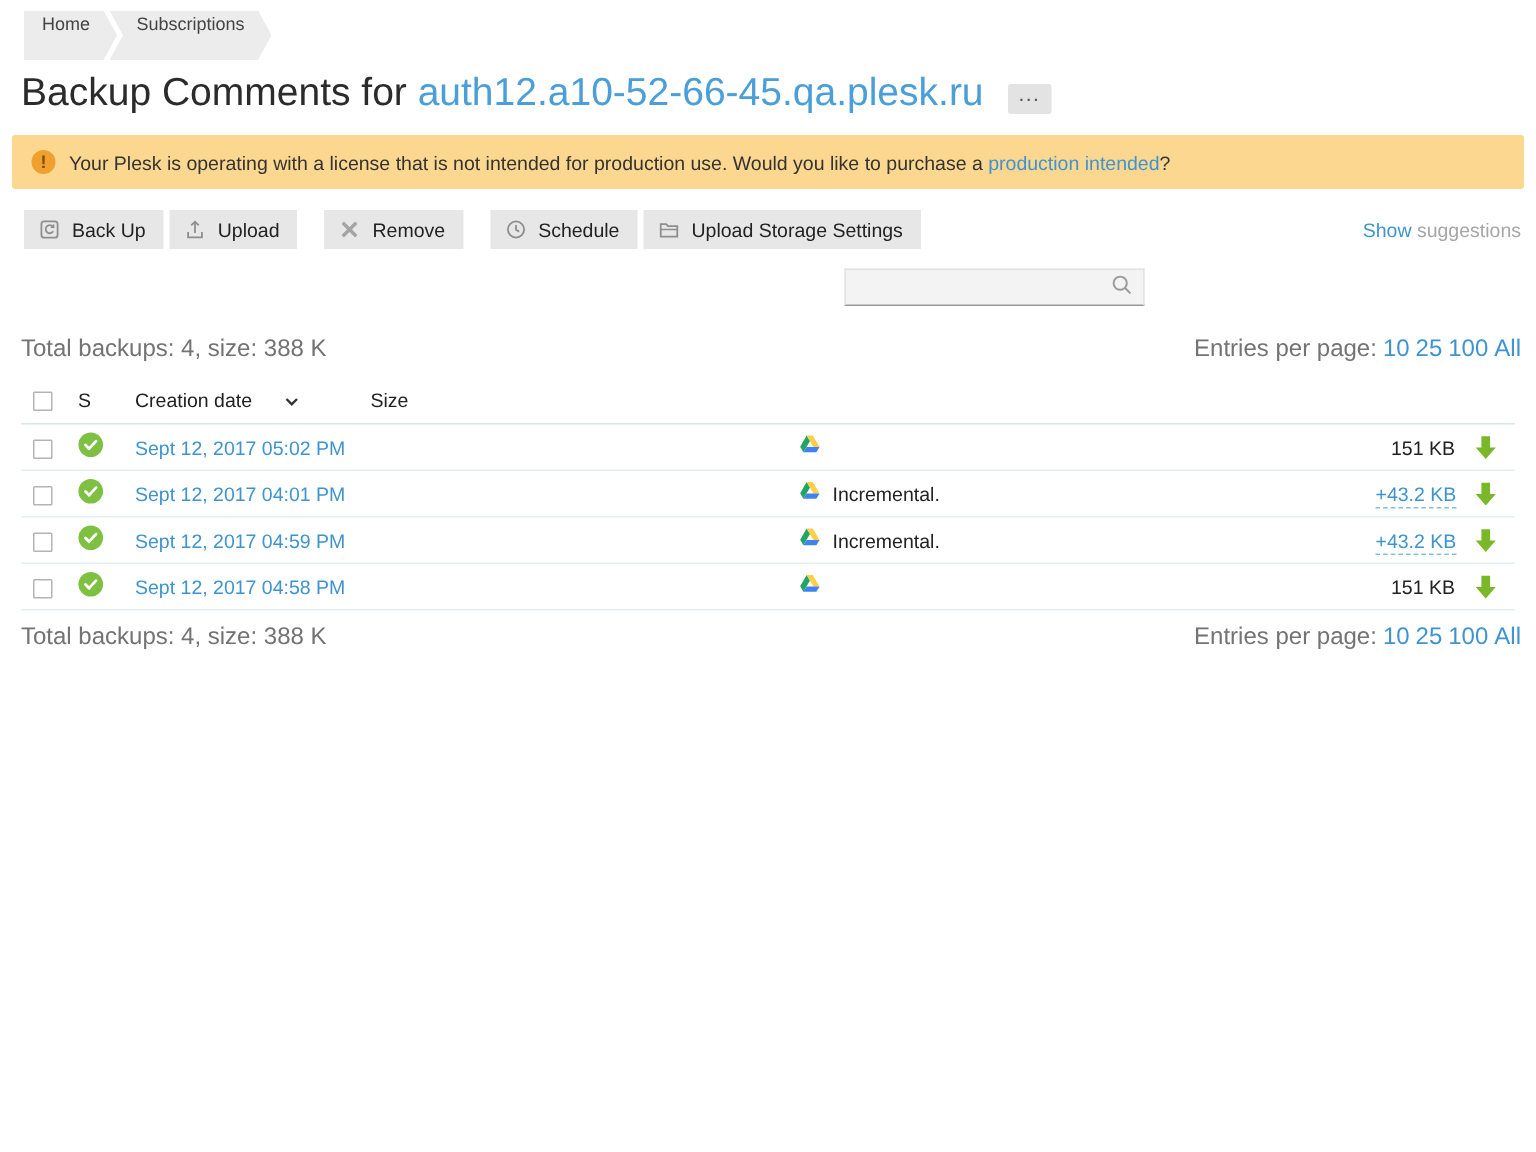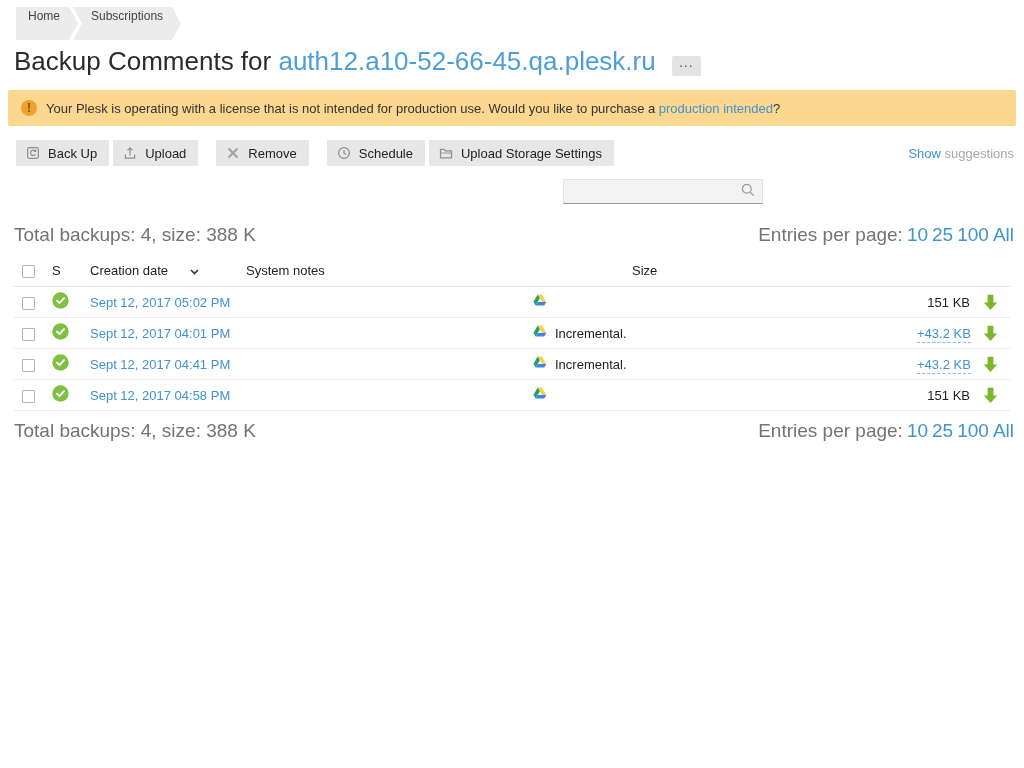--- a/index.html
+++ b/index.html
@@ -62,21 +62,21 @@
     display: flex; align-items: center; padding: 0 6px 0 8px;
   }
   .search-box input {
     flex: 1; border: none; background: transparent; outline: none;
     font-family: "Liberation Sans", sans-serif; font-size: 13px; color: #333; min-width: 0;
   }
 
   
   .summary-row {
     display: flex; justify-content: space-between; align-items: baseline;
-    margin: 19px 10px 0 14px; color: #737373; font-size: 19px;
+    margin: 19px 10px 0 14px; color: #737373; font-size: 16px;
   }
   .summary-row.bottom { margin-top: 9px; }
   .entries a { margin-left: 4px; }
 
   
   .table { margin: 9px 14px 0; }
   .trow { display: flex; align-items: center; border-bottom: 1px solid #e4edf2; height: 31px; }
   .trow.thead { border-bottom: 1px solid #d9e3e9; color: #222; height: 32px; }
   .cell { flex: 0 0 auto; }
   .c-check { width: 38px; padding-left: 8px; }
@@ -201,21 +201,20 @@
     <div class="cell c-check"><span class="checkbox"></span></div>
     <div class="cell c-status">S</div>
     <div class="cell c-date">
       <span class="sort-header">
         <span>Creation date</span>
         <span><svg width="9" height="6" viewBox="0 0 9 6" fill="none" stroke="#333" stroke-width="1.6">
               <path d="M1 1l3.5 3.5L8 1"></path>
             </svg></span>
       </span>
     </div>
-    <div class="cell c-notes">System notes</div>
     <div class="cell c-size">Size</div>
     <div class="cell c-dl"></div>
   </div>
   <div id="table-body">
   <div class="trow">
     <div class="cell c-check"><span class="checkbox"></span></div>
     <div class="cell c-status">
       <span class="status-ok">
             <svg width="17" height="17" viewBox="0 0 17 17">
               <circle cx="8.5" cy="8.5" r="8.2" fill="#7ec142"></circle>
@@ -276,21 +275,21 @@
   <div class="trow">
     <div class="cell c-check"><span class="checkbox"></span></div>
     <div class="cell c-status">
       <span class="status-ok">
             <svg width="17" height="17" viewBox="0 0 17 17">
               <circle cx="8.5" cy="8.5" r="8.2" fill="#7ec142"></circle>
               <path d="M5 8.7l2.4 2.4 4.6-5" fill="none" stroke="#fff" stroke-width="1.9" stroke-linecap="round" stroke-linejoin="round"></path>
             </svg>
           </span>
     </div>
-    <div class="cell c-date"><a class="date-link">Sept 12, 2017 04:41 PM</a></div>
+    <div class="cell c-date"><a class="date-link">Sept 12, 2017 04:59 PM</a></div>
     <div class="cell c-comments"></div>
     <div class="cell c-notes">
       <span><svg width="16" height="15" viewBox="0 0 16 16">
               <path d="M5.6 1.5 1 9.4l2.3 4 4.7-8Z" fill="#21a464"></path>
               <path d="M5.6 1.5h4.4l4.8 8.1h-4.4Z" fill="#ffcf4b"></path>
               <path d="M3.3 13.4 5.6 9.6h9.2l-2.3 3.8Z" fill="#3f83f1"></path>
             </svg></span>
       <span>Incremental.</span>
     </div>
     <div class="cell c-size"><span class="size-link">+43.2 KB</span></div>

